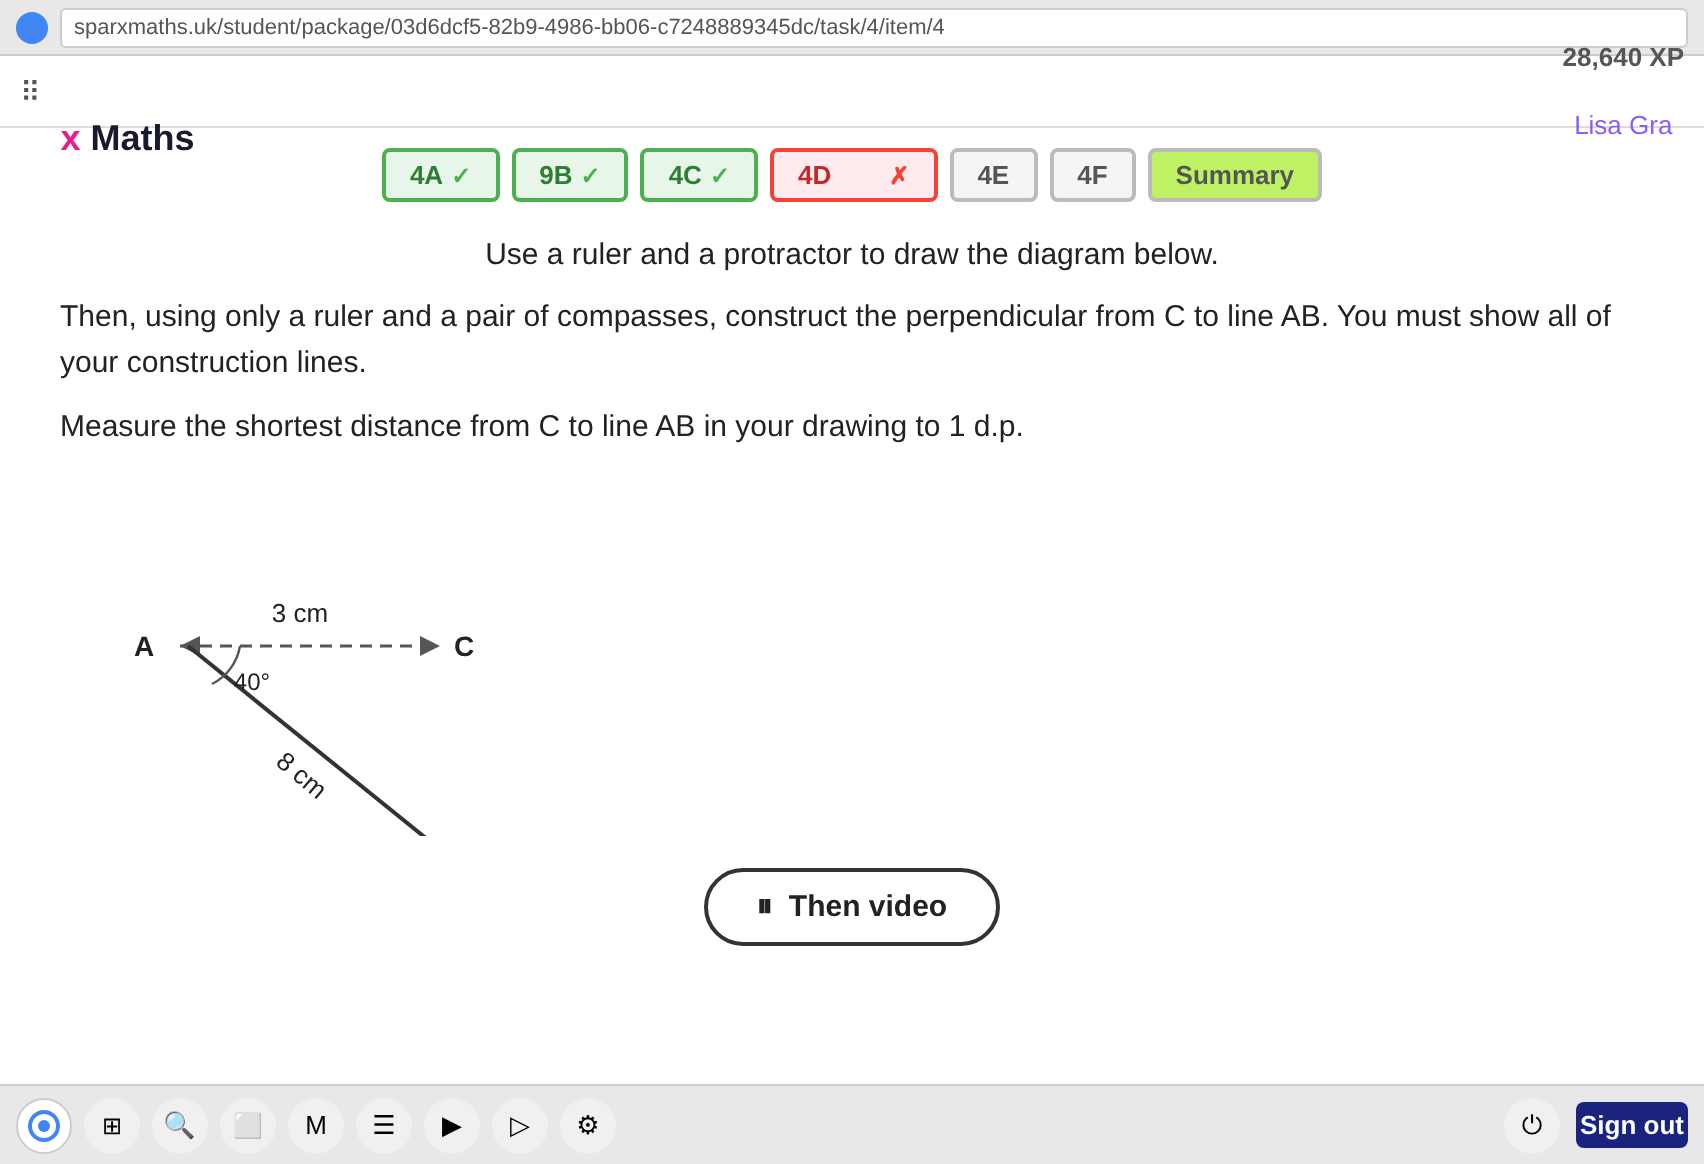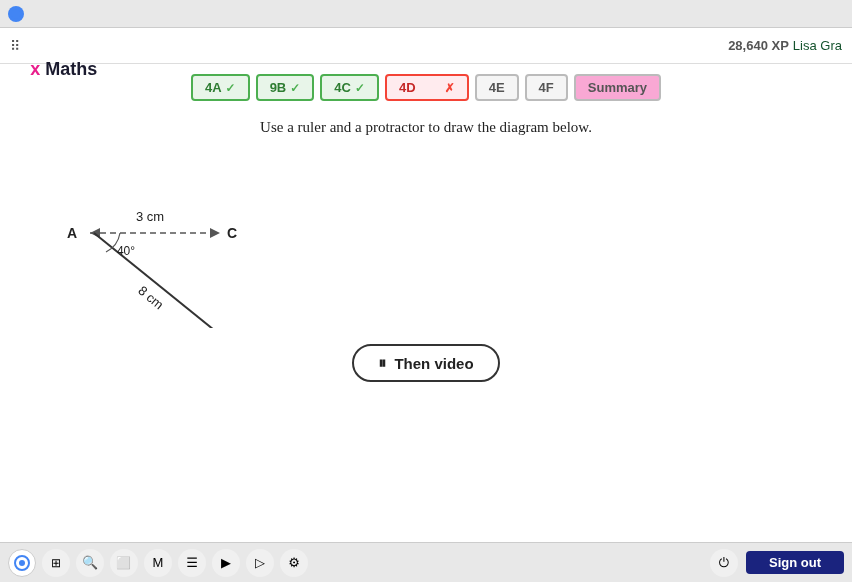--- a/index.html
+++ b/index.html
@@ -66,30 +66,31 @@
     .sparx-logo span {
       color: #e91e8c;
     }
     .grid-icon {
       color: #555;
       font-size: 14px;
     }
     .top-nav-right {
       display: flex;
       align-items: center;
-      gap: 4px;
+      gap: 19px;
       font-size: 13px;
       color: #333;
+      flex-direction: column;
     }
     .xp-badge {
       color: #555;
       font-weight: 600;
     }
     .user-name {
-      color: #14532d;
+      color: #8b5cf6;
     }
 
     
     .tab-bar {
       display: flex;
       align-items: center;
       justify-content: center;
       gap: 6px;
       padding: 10px 0 8px 0;
       background: #fff;
@@ -116,21 +117,21 @@
       border-color: #f44336;
       color: #c62828;
       gap: 29px;
     }
     .tab-upcoming {
       background: #f5f5f5;
       border-color: #bbb;
       color: #555;
     }
     .tab-summary {
-      background: #f9a8d4;
+      background: #bef264;
       border-color: #bbb;
       color: #555;
     }
     .tab-check {
       color: #4caf50;
       font-size: 12px;
     }
     .tab-x {
       color: #f44336;
       font-size: 12px;
@@ -140,21 +141,20 @@
     .main-content {
       padding: 10px 30px 0 30px;
       background: #fff;
     }
 
     .instruction-primary {
       font-size: 15px;
       color: #222;
       text-align: center;
       margin-bottom: 12px;
-      font-family: Liberation Serif, serif;
     }
 
     .instruction-secondary {
       font-size: 15px;
       color: #222;
       line-height: 1.5;
       margin-bottom: 12px;
       text-align: left;
     }
 
@@ -223,34 +223,37 @@
     .taskbar-right {
       display: flex;
       align-items: center;
       gap: 8px;
     }
     .sign-out-btn {
       background: #1a237e;
       color: #fff;
       border: none;
       border-radius: 4px;
-      padding: 4px 23px;
+      padding: 4px 2px;
       font-size: 13px;
       font-weight: 600;
       cursor: pointer;
     }
   </style>
 </head>
 <body>
 
 <div class="browser-bar">
   <div class="browser-icon">
     <svg width="10" height="10" viewBox="0 0 10 10">
         <circle cx="5" cy="5" r="5" fill="#4285f4"></circle>
       </svg>
+  </div>
+  <div class="browser-url">
+    <span>sparxmaths.uk/student/package/03d6dcf5-82b9-4986-bb06-c7248889345dc/task/4/item/4</span>
   </div>
 </div>
 
 <div class="top-nav">
   <div class="top-nav-left">
     <div class="grid-icon">⠿</div>
     <div class="sparx-logo">
       <span>x</span> Maths
     </div>
   </div>
@@ -283,20 +286,22 @@
   <div class="tab tab-upcoming">
     <span>4F</span>
   </div>
   <div class="tab tab-summary">
     <span>Summary</span>
   </div>
 </div>
 
 <div class="main-content">
   <p class="instruction-primary">Use a ruler and a protractor to draw the diagram below.</p>
+  <p class="instruction-secondary">Then, using only a ruler and a pair of compasses, construct the perpendicular from C to line AB. You must show all of your construction lines.</p>
+  <p class="instruction-tertiary">Measure the shortest distance from C to line AB in your drawing to 1 d.p.</p>
 
   <div class="diagram-area">
     <svg class="diagram-svg" viewBox="0 0 280 170">
 
       <line x1="60" y1="80" x2="190" y2="80" stroke="#555" stroke-width="1.5" stroke-dasharray="6,4"></line>
 
       <polygon points="60,80 70,75 70,85" fill="#555"></polygon>
 
       <polygon points="190,80 180,75 180,85" fill="#555"></polygon>
 

